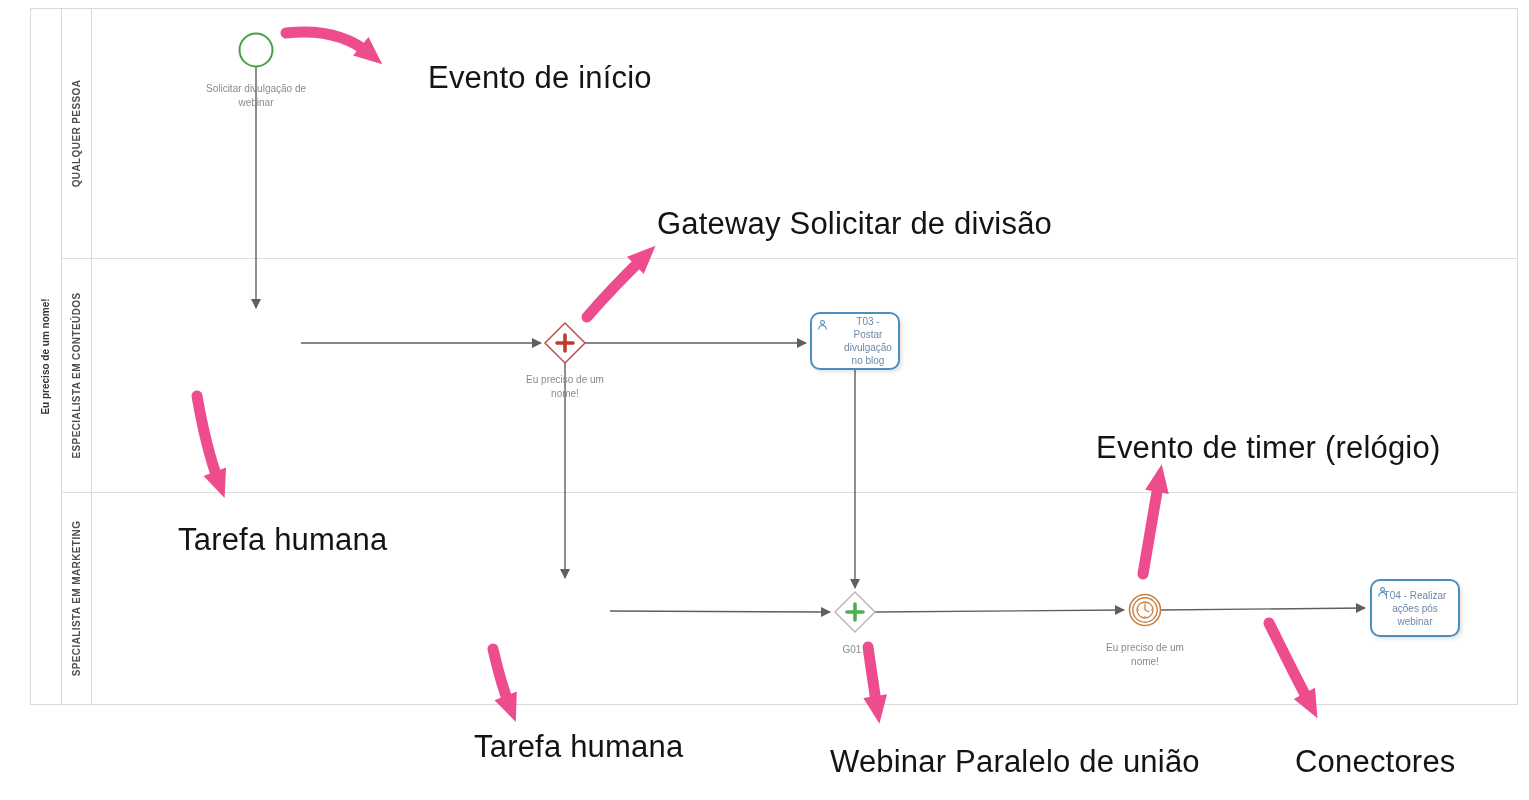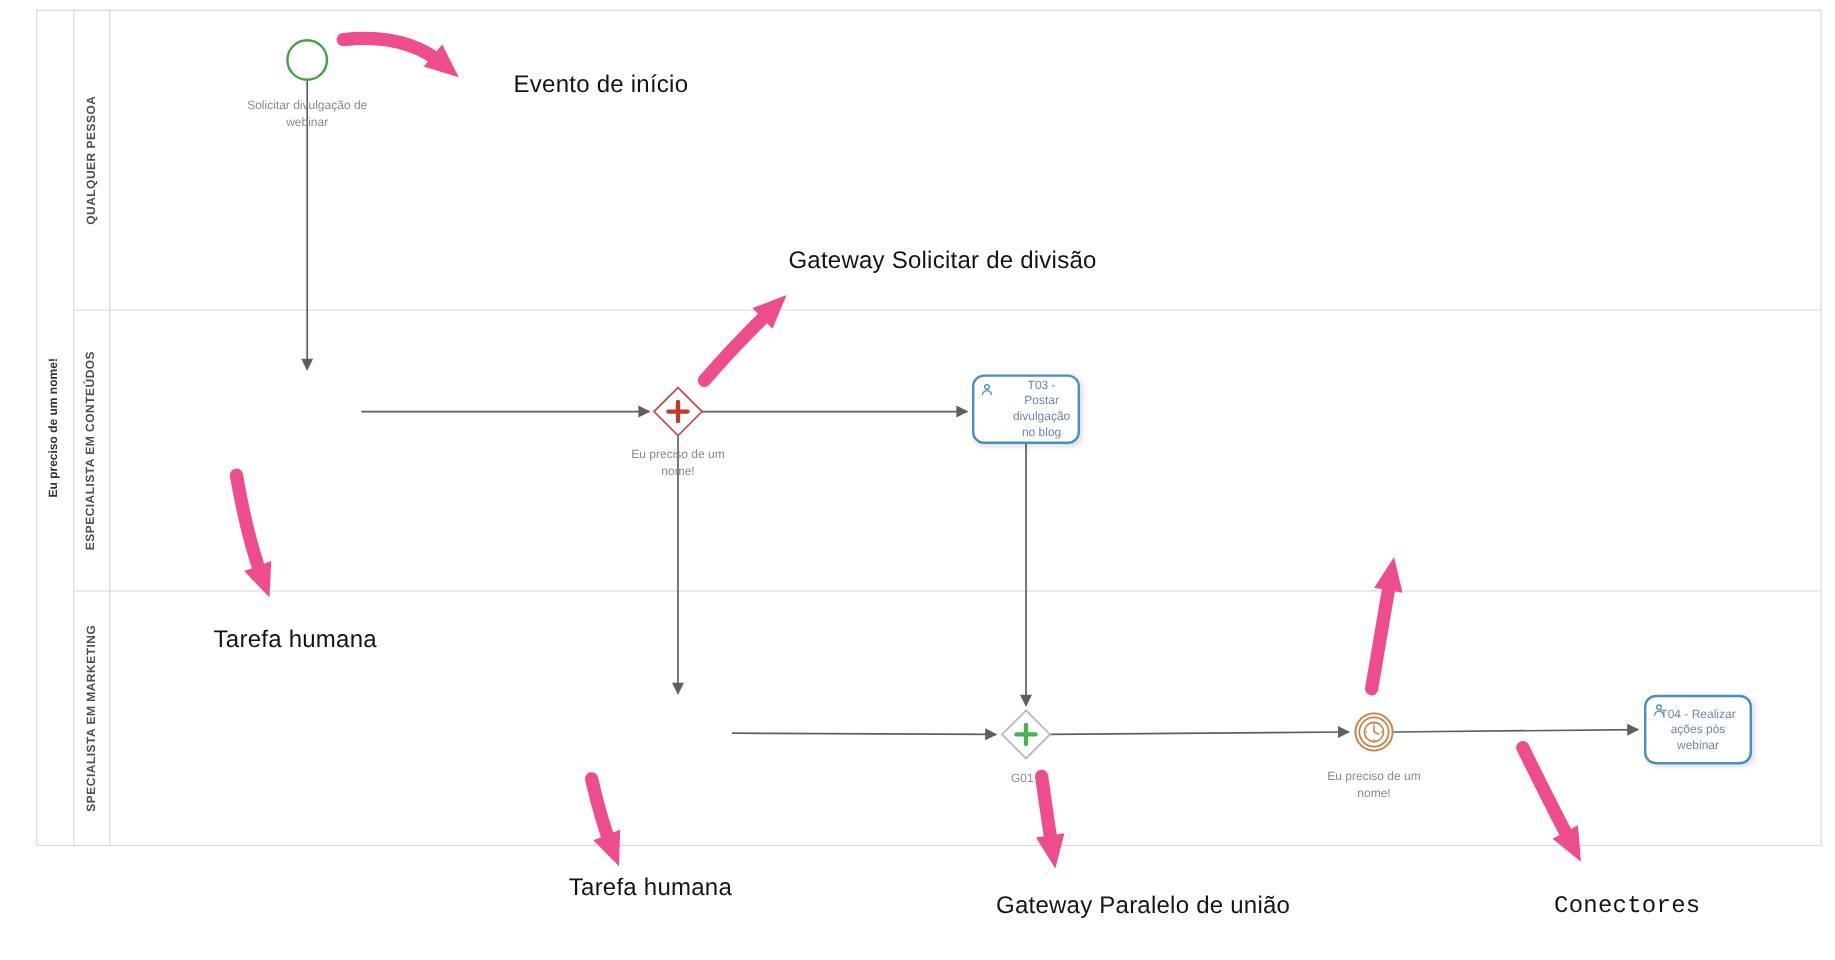--- a/index.html
+++ b/index.html
@@ -12,21 +12,21 @@
   .vtext{transform:rotate(-90deg);white-space:nowrap;}
   .pool-name-text{font-size:10px;font-weight:bold;color:#333;}
   .lane-text{font-size:10px;font-weight:bold;color:#4f4f4f;letter-spacing:.4px;}
   .hline{border-top:1px solid #dedede;height:0;}
   .task{box-sizing:border-box;width:90px;height:58px;background:#fff;border:2px solid #4a8fc0;
         border-radius:10px;box-shadow:2px 2px 4px rgba(0,0,0,.12);
         display:flex;align-items:center;justify-content:center;text-align:center;
         font-size:10px;line-height:1.3;color:#6d88a8;padding:4px 6px;}
   .task .person{position:absolute;left:5px;top:5px;}
   .elabel{font-size:10px;color:#8a8a8a;text-align:center;line-height:1.35;}
-  .annotation{font-size:20px;color:#141414;letter-spacing:.2px;white-space:nowrap;}
+  .annotation{font-size:31px;color:#141414;letter-spacing:.2px;white-space:nowrap;}
 </style>
 </head>
 <body>
 
 <div class="stage">
 
   <div class="abs pool-outline" style="left:30px;top:8px;width:1488px;height:697px;"></div>
 
   <div class="abs vcell cell-r" style="left:30px;top:8px;width:32px;height:697px;">
     <span class="vtext pool-name-text">Eu preciso de um nome!</span>
@@ -132,17 +132,18 @@
           <circle cx="6" cy="3.2" r="2.1" fill="none" stroke="#4a8fc0" stroke-width="1.2"></circle>
           <path d="M1.8,10.8 a4.2,4.2 0 0 1 8.4,0" fill="none" stroke="#4a8fc0" stroke-width="1.2"></path>
         </svg>
     </span>
     <span>T04 - Realizar ações pós webinar</span>
   </div>
 
   <div class="abs annotation" style="left:428px;top:60px;">Evento de início</div>
   <div class="abs annotation" style="left:657px;top:206px;">Gateway Solicitar de divisão</div>
   <div class="abs annotation" style="left:178px;top:522px;">Tarefa humana</div>
+  <div class="abs annotation" style="left:1096px;top:430px;">Evento de timer (relógio)</div>
   <div class="abs annotation" style="left:474px;top:729px;">Tarefa humana</div>
-  <div class="abs annotation" style="left:830px;top:744px;">Gateway Paralelo de união</div>
-  <div class="abs annotation" style="left:1295px;top:744px;font-family:Liberation Mono, monospace;">Conectores</div>
+  <div class="abs annotation" style="left:830px;top:744px;">Webinar Paralelo de união</div>
+  <div class="abs annotation" style="left:1295px;top:744px;">Conectores</div>
 
 </div>
 
 </body></html>

